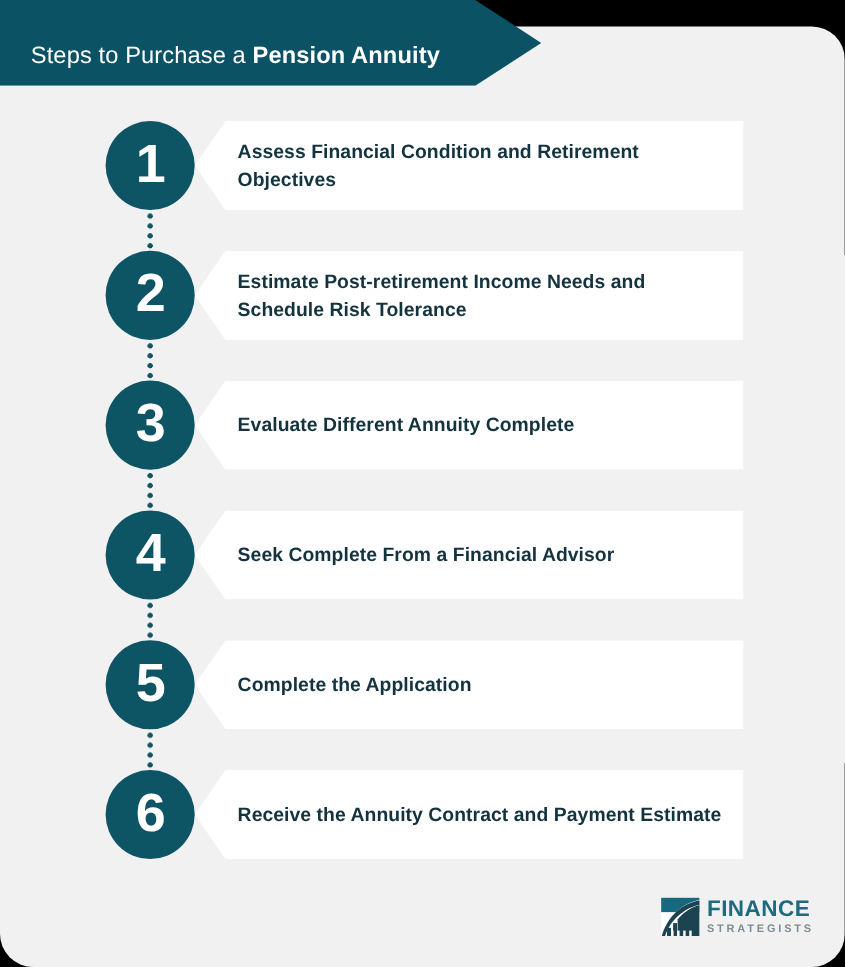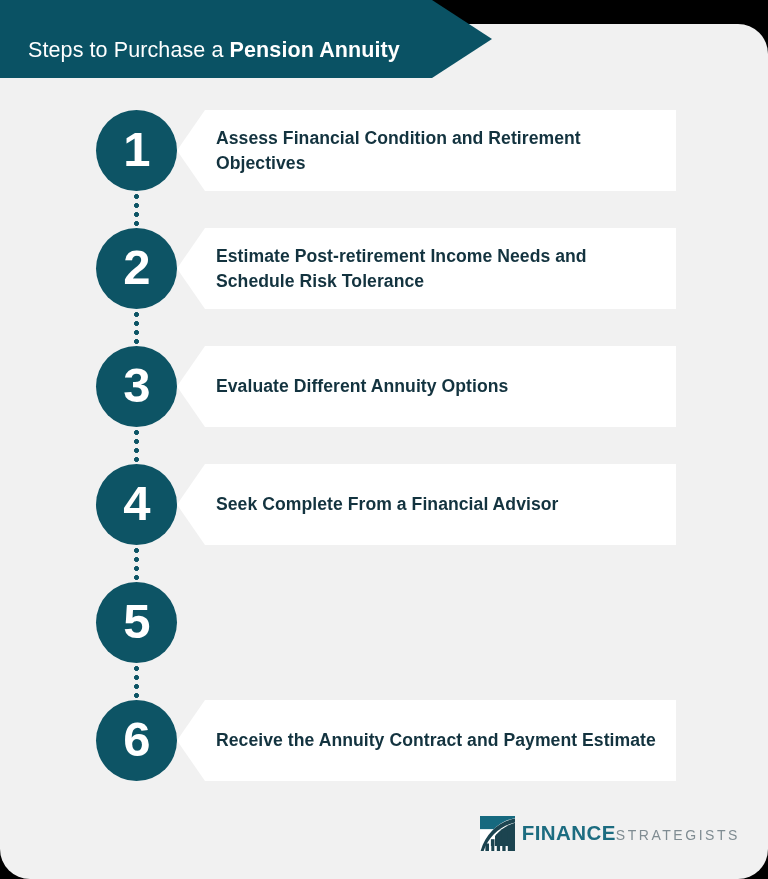--- a/index.html
+++ b/index.html
@@ -142,34 +142,33 @@
     gap: 7px;
   }
   .logo-mark {
     width: 35px;
     height: 35px;
     flex: 0 0 auto;
     display: block;
   }
   .logo-words {
     display: flex;
-    flex-direction: row;
+    flex-direction: column;
     line-height: 1;
-    align-items: center;
   }
   .logo-finance {
     color: #1c6c80;
     font-size: 20.5px;
     font-weight: bold;
     letter-spacing: 0.4px;
   }
   .logo-strategists {
     color: #7f8c92;
-    font-size: 14px;
-    font-weight: normal;
+    font-size: 10px;
+    font-weight: bold;
     letter-spacing: 2.55px;
     margin-top: 2.5px;
   }
 </style>
 </head>
 <body>
 
 <div id="infographic">
 
   <div class="card"></div>
@@ -199,39 +198,42 @@
         <div class="step-text">Estimate Post-retirement Income Needs and Schedule Risk Tolerance</div>
       </div>
     </div>
 
     <div class="step">
       <div class="step-badge">
         <span class="step-num">3</span>
       </div>
       <div class="connector"></div>
       <div class="step-card">
-        <div class="step-text">Evaluate Different Annuity Options</div>
+        <div class="step-text">Evaluate Different Annuity Complete</div>
       </div>
     </div>
 
     <div class="step">
       <div class="step-badge">
         <span class="step-num">4</span>
       </div>
       <div class="connector"></div>
       <div class="step-card">
         <div class="step-text">Seek Complete From a Financial Advisor</div>
       </div>
     </div>
 
     <div class="step">
       <div class="step-badge">
         <span class="step-num">5</span>
       </div>
       <div class="connector"></div>
+      <div class="step-card">
+        <div class="step-text">Complete the Application</div>
+      </div>
     </div>
 
     <div class="step">
       <div class="step-badge">
         <span class="step-num">6</span>
       </div>
       <div class="step-card">
         <div class="step-text">Receive the Annuity Contract and Payment Estimate</div>
       </div>
     </div>

